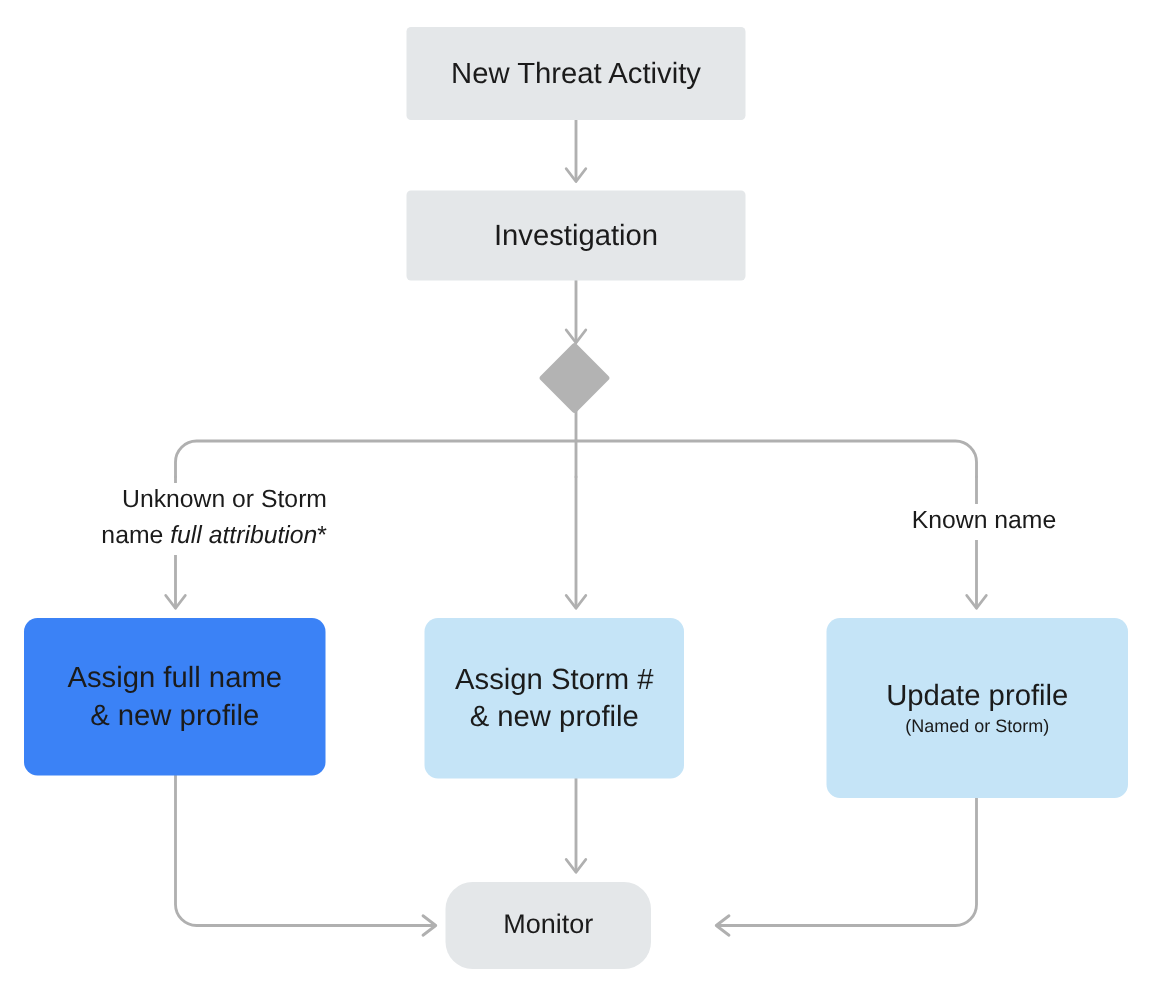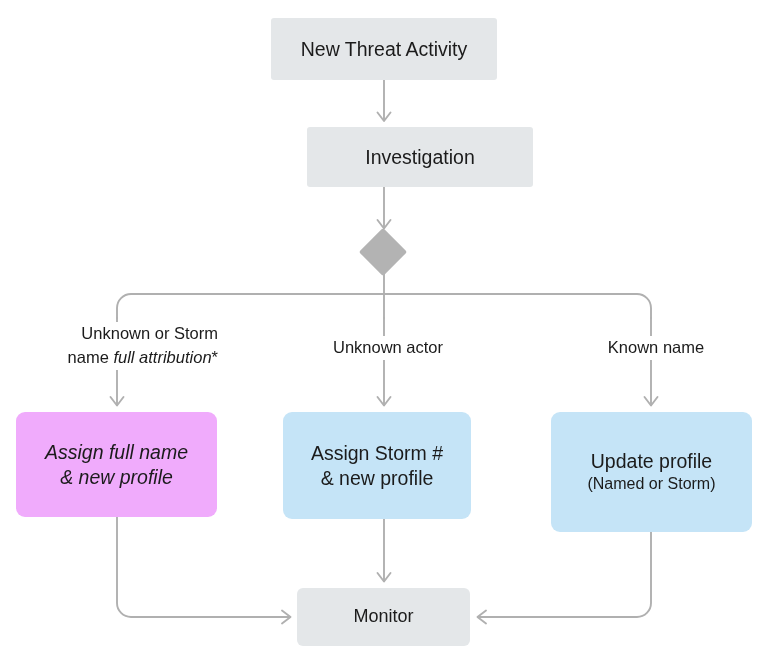--- a/index.html
+++ b/index.html
@@ -35,38 +35,37 @@
     justify-content: center;
     text-align: center;
     color: #1b1b1b;
     line-height: 1.28;
   }
   .node-gray {
     background: #e4e7e9;
     border-radius: 3px;
   }
   .node-pink {
-    background: #f0abfc;
+    background: #3b82f6;
     border-radius: 9px;
-    font-style: italic;
   }
   .node-blue {
     background: #c5e4f7;
     border-radius: 9px;
   }
   .t-lg { font-size: 19.5px; }
   .t-md { font-size: 18px; }
-  .t-sm { font-size: 16px; }
+  .t-sm { font-size: 12px; }
 
   #node-new-threat  { left: 271px; top: 18px;  width: 226px; height: 62px;  }
-  #node-investigation { left: 271px; top: 127px; width: 226px; height: 60px; margin-left: 36px; }
+  #node-investigation { left: 271px; top: 127px; width: 226px; height: 60px; }
   #node-assign-full-name { left: 16px;  top: 412px; width: 201px; height: 105px; }
-  #node-assign-storm     { left: 283px; top: 412px; width: 188px; height: 107px; }
+  #node-assign-storm     { left: 283px; top: 412px; width: 173px; height: 107px; }
   #node-update-profile   { left: 551px; top: 412px; width: 201px; height: 120px; }
-  #node-monitor { left: 297px; top: 588px; width: 173px; height: 58px; border-radius: 6px; }
+  #node-monitor { left: 297px; top: 588px; width: 137px; height: 58px; border-radius: 18px; }
 
   #node-diamond {
     position: absolute;
     left: 366px;
     top: 235px;
     width: 34px;
     height: 34px;
     background: #b3b3b3;
     transform: rotate(45deg);
     border-radius: 2px;
@@ -153,21 +152,18 @@
 
   <div class="node node-gray t-md" id="node-monitor">
     <span>Monitor</span>
   </div>
 
   <div class="edge-label" id="label-left">
     <div>Unknown or Storm</div>
     <div><span>name </span><span class="it">full attribution</span><span>*</span></div>
   </div>
 
-  <div class="edge-label" id="label-middle">
-    <span>Unknown actor</span>
-  </div>
 
   <div class="edge-label" id="label-right">
     <span>Known name</span>
   </div>
 
 </div>
 
 </body></html>

